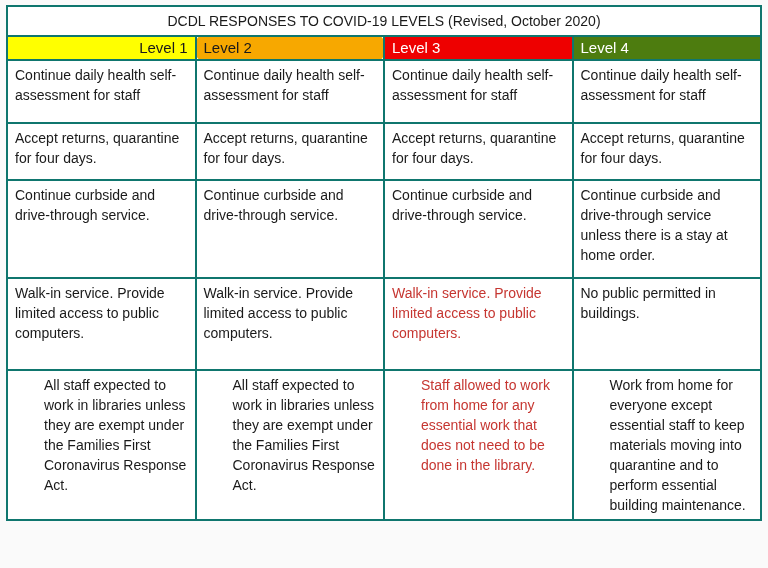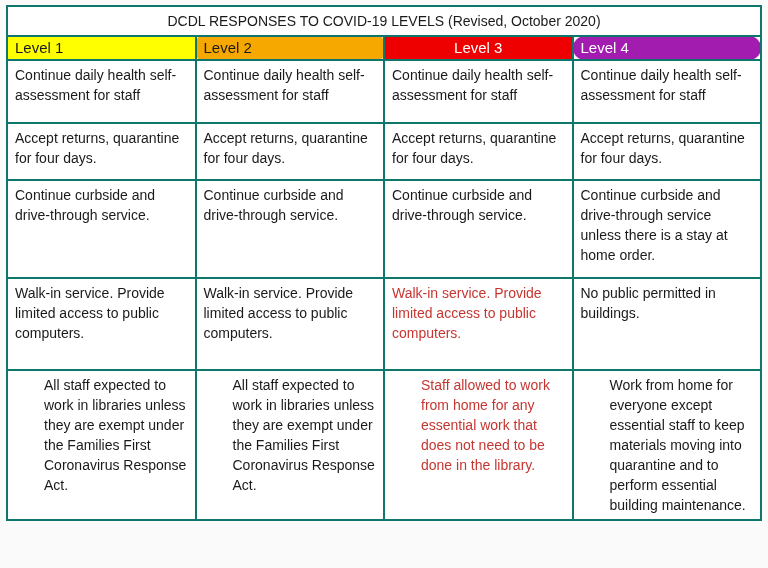--- a/index.html
+++ b/index.html
@@ -70,24 +70,24 @@
       <col style="width:25%">
         <col style="width:25%">
         <col style="width:25%">
         <col style="width:25%">
     </colgroup>
     <tbody>
       <tr class="title-row">
         <td class="title-cell" colspan="4">DCDL RESPONSES TO COVID-19 LEVELS (Revised, October 2020)</td>
       </tr>
       <tr class="header-row">
-        <th style="background-color: rgb(255, 255, 0); color: rgb(26, 26, 26);">Level 1</th>
+        <th style="background-color: rgb(255, 255, 0); color: rgb(26, 26, 26); text-align: right;">Level 1</th>
         <th style="background-color: rgb(247, 168, 0); color: rgb(26, 26, 26); border-radius: 6px;">Level 2</th>
-        <th style="background-color: rgb(238, 0, 0); color: rgb(255, 255, 255); text-align: center;">Level 3</th>
-        <th style="background-color: #a21caf; color: rgb(255, 255, 255); border-radius: 12px;">Level 4</th>
+        <th style="background-color: rgb(238, 0, 0); color: rgb(255, 255, 255);">Level 3</th>
+        <th style="background-color: #4d7c0f; color: rgb(255, 255, 255);">Level 4</th>
       </tr>
       <tr class="row-1">
         <td>Continue daily health self-assessment for staff</td>
         <td>Continue daily health self-assessment for staff</td>
         <td>Continue daily health self-assessment for staff</td>
         <td>Continue daily health self-assessment for staff</td>
       </tr>
       <tr class="row-3">
         <td>Accept returns, quarantine for four days.</td>
         <td>Accept returns, quarantine for four days.</td>

